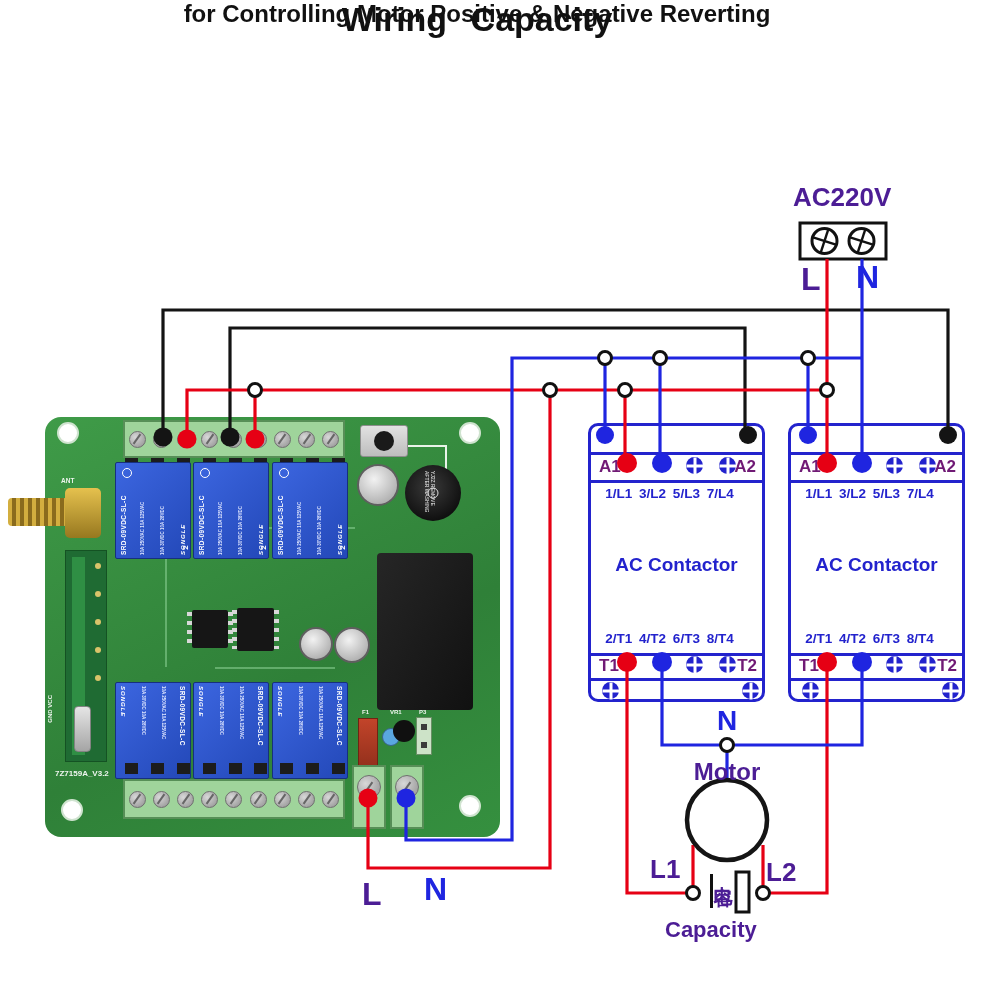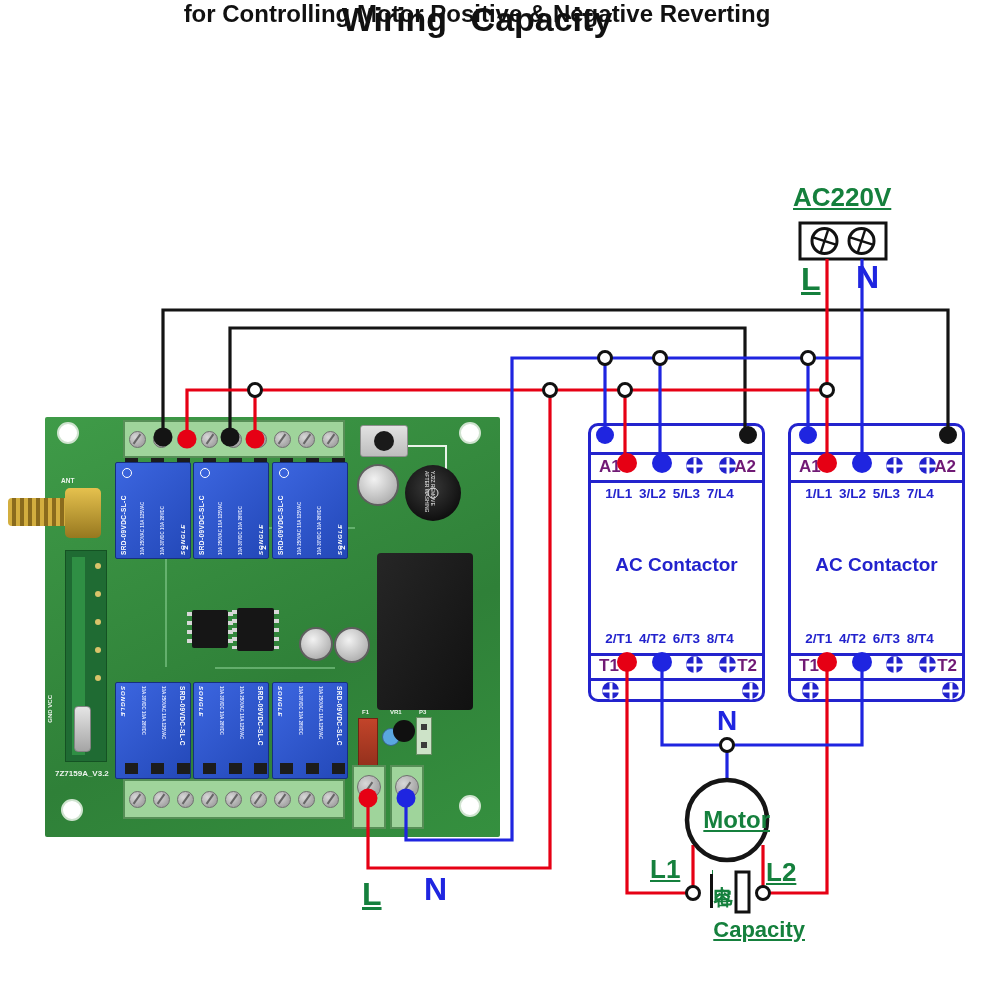--- a/index.html
+++ b/index.html
@@ -5,47 +5,47 @@
   html,body{margin:0;padding:0;}
   body{width:1006px;height:1006px;background:#fff;font-family:"Liberation Sans",sans-serif;position:relative;overflow:hidden;}
   .stage{position:absolute;inset:0;}
 
   
   .title{position:absolute;left:0;top:46;width:954px;text-align:center;font-size:34px;font-weight:bold;color:#111;word-spacing:14px;z-index:4;}
   .subtitle{position:absolute;left:0;top:110;width:954px;text-align:center;font-size:24px;font-weight:bold;color:#111;z-index:4;}
 
   
   .lbl{position:absolute;font-weight:bold;z-index:4;}
-  .red{color:#15803d;text-decoration:underline;} .blu{color:#1f25e0;}
+  .red{color:#4c1d95;} .blu{color:#1f25e0;}
   .ac220{left:793px;top:182px;font-size:26px;}
   .ac-l{left:801px;top:261px;font-size:32px;}
   .ac-n{left:856px;top:259px;font-size:32px;}
   .pcb-l{left:362px;top:876px;font-size:32px;}
   .pcb-n{left:424px;top:871px;font-size:32px;}
   .mot-n{left:704px;top:705px;width:46px;text-align:center;font-size:28px;}
-  .motor-t{left:684px;top:806px;width:86px;text-align:right;font-size:24px;}
+  .motor-t{left:684px;top:758px;width:86px;text-align:center;font-size:24px;}
   .l1{left:650px;top:854px;font-size:26px;}
   .l2{left:766px;top:857px;font-size:26px;}
   .capcn{left:711px;top:870px;font-size:19px;writing-mode:vertical-rl;letter-spacing:2px;line-height:24px;}
-  .capen{left:665px;top:917px;width:140px;text-align:right;font-size:22px;}
+  .capen{left:665px;top:917px;width:140px;text-align:left;font-size:22px;}
 
   
   .contactor{position:absolute;top:423px;width:177px;height:279px;background:#fff;border:3px solid #2323cd;border-radius:10px;box-sizing:border-box;z-index:2;}
   .c1{left:588px;} .c2{left:788px;}
   .hr{position:absolute;left:-1px;right:-1px;height:3px;background:#2323cd;}
   .clab{position:absolute;color:#701a75;font-weight:bold;font-size:17px;}
   .crow{position:absolute;left:0;right:14px;text-align:center;color:#2323cd;font-weight:bold;font-size:13.5px;word-spacing:3px;}
   .cname{position:absolute;left:0;right:0;top:128px;text-align:center;color:#2323cd;font-weight:bold;font-size:19px;}
   .screw-blue{position:absolute;width:17px;height:17px;border-radius:50%;background:#2323cd;}
   .screw-blue::before,.screw-blue::after{content:"";position:absolute;background:#fff;left:50%;top:50%;}
   .screw-blue::before{width:3px;height:17px;transform:translate(-50%,-50%);}
   .screw-blue::after{width:17px;height:3px;transform:translate(-50%,-50%);}
 
   
-  .pcb{position:absolute;left:45px;top:417px;width:455px;height:420px;background:linear-gradient(155deg,#3f9b48,#2f8038 60%,#35903f);border-radius:2px;z-index:1;overflow:visible;}
+  .pcb{position:absolute;left:45px;top:417px;width:455px;height:420px;background:linear-gradient(155deg,#3f9b48,#2f8038 60%,#35903f);border-radius:16px;z-index:1;overflow:visible;}
   .hole{position:absolute;width:22px;height:22px;border-radius:50%;background:#fff;border:2px solid #cfe3cf;box-sizing:border-box;}
   .tstrip{position:absolute;left:78px;width:222px;background:#9fd49b;border:2px solid #578f57;box-sizing:border-box;display:flex;align-items:center;justify-content:space-around;}
   .ts-top{top:3px;height:38px;} .ts-bot{top:362px;height:40px;}
   .screw-grey{position:relative;width:17px;height:17px;border-radius:50%;background:radial-gradient(circle at 35% 35%,#d8d8d8,#8f8f8f);border:1px solid #6f6f6f;box-sizing:border-box;}
   .screw-grey::after{content:"";position:absolute;width:2px;height:12px;background:#666;left:50%;top:50%;transform:translate(-50%,-50%) rotate(35deg);}
   .padrow{position:absolute;left:80px;width:220px;display:flex;justify-content:space-between;}
   .padrow span{width:13px;height:11px;background:#1c1c1c;}
   .relay{position:absolute;width:76px;height:97px;background:linear-gradient(135deg,#3c66e0,#2348b8);border:1px solid #16307e;box-sizing:border-box;border-radius:2px;}
   .rtxt{display:flex;height:100%;padding:3px 4px;box-sizing:border-box;justify-content:space-between;}
   .rflip{transform:rotate(180deg);}

